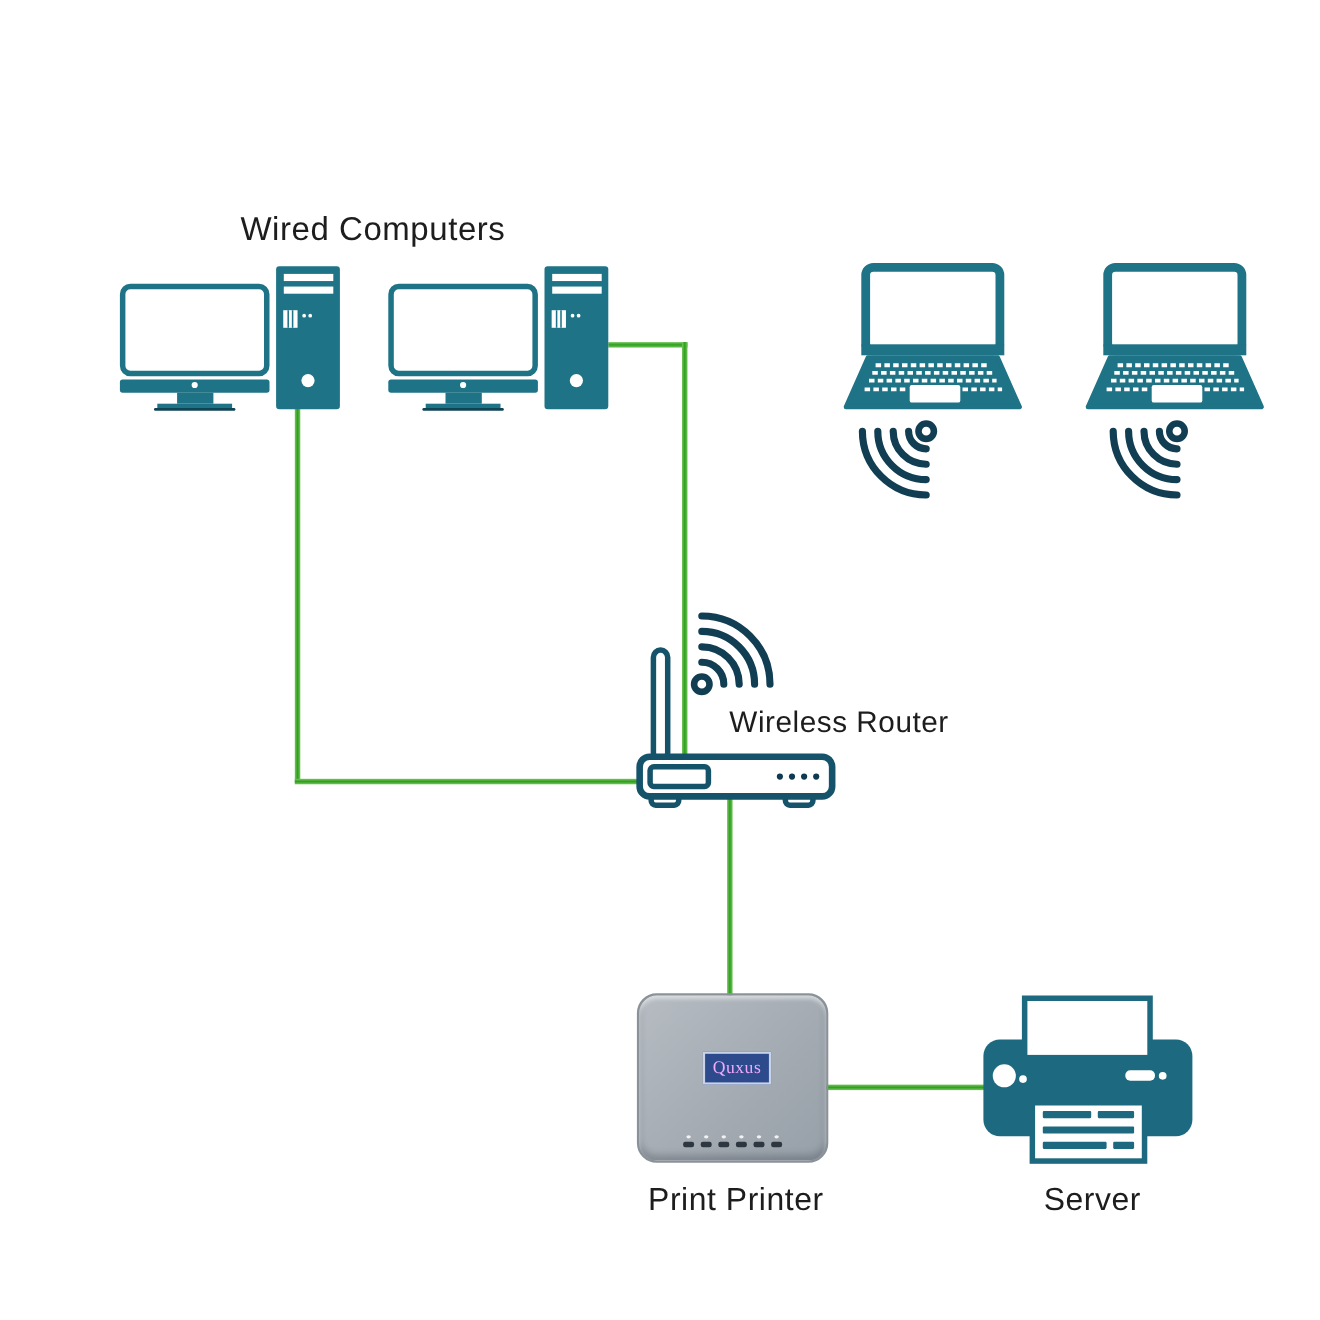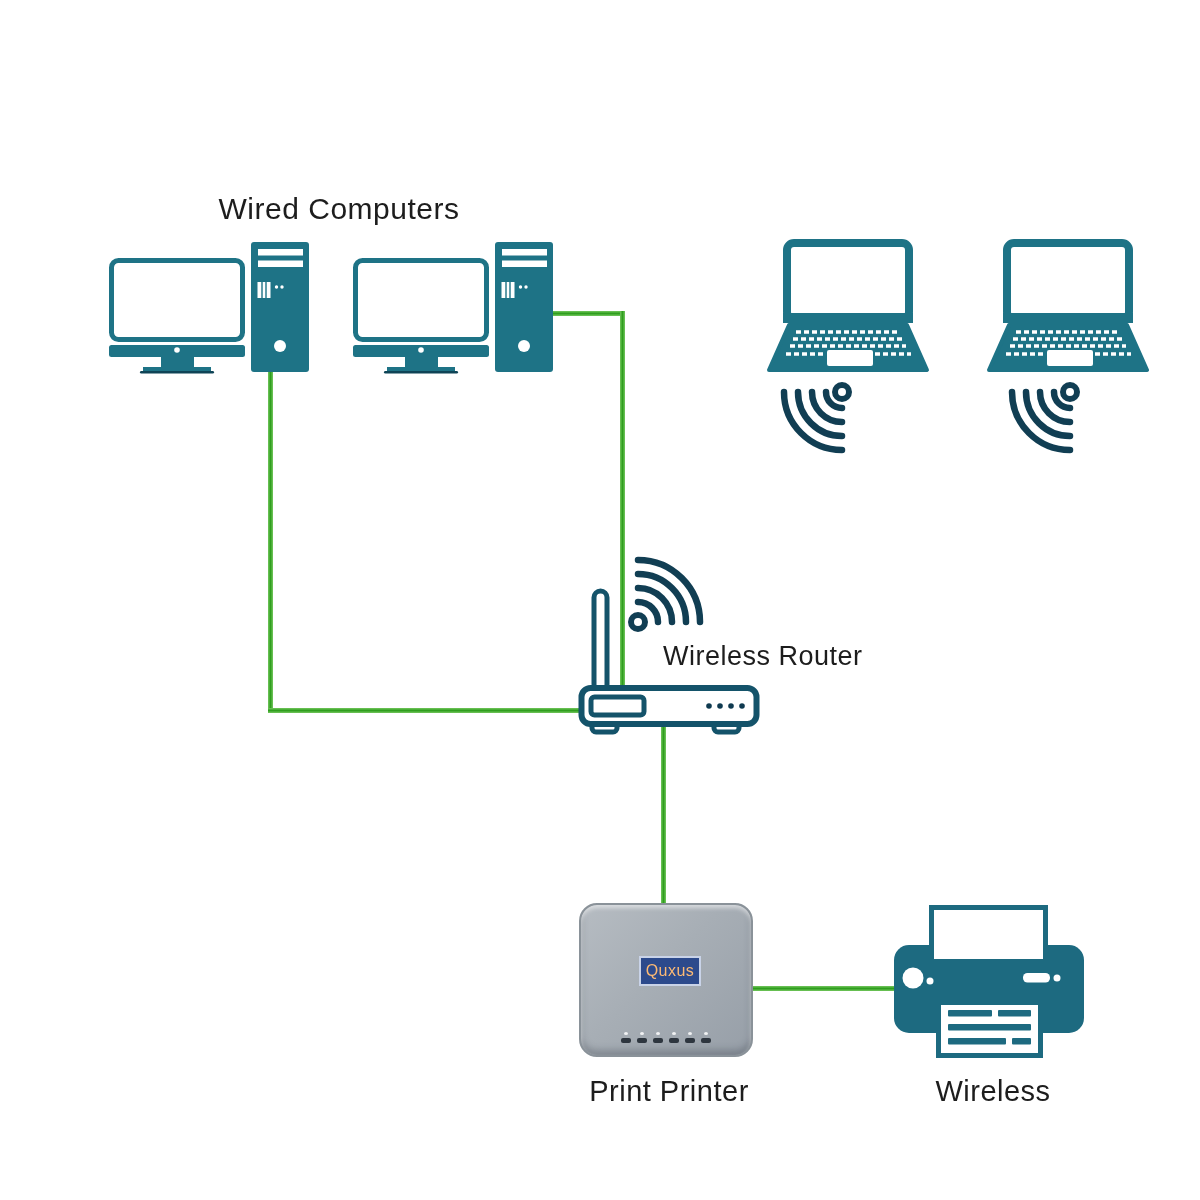--- a/index.html
+++ b/index.html
@@ -39,22 +39,22 @@
     border: 2px solid #8a9299;
     box-shadow: inset 0 3px 4px rgba(255,255,255,0.55), inset 0 -5px 7px rgba(40,48,56,0.28);
     box-sizing: border-box;
   }
   .pserver-brand {
     position: absolute;
     left: 58px; top: 51px;
     width: 58px; height: 26px;
     background: #2c4a8c;
     border: 2px solid #c9d3e8;
-    color: #fdba74;
-    font-family: Liberation Sans, sans-serif;
+    color: #f0abfc;
+    font-family: Liberation Serif, serif;
     font-size: 16px;
     display: flex; align-items: center; justify-content: center;
     letter-spacing: 0.5px;
   }
   .led-row {
     position: absolute;
     left: 40px; top: 126px;
     display: flex; gap: 6px;
   }
   .led {
@@ -214,15 +214,15 @@
     <circle cx="171" cy="78" r="3.5" fill="#ffffff"></circle>
     <g>
       <rect x="52.5" y="102.5" width="102" height="53" fill="#ffffff" stroke="#1d6a80" stroke-width="5"></rect>
       <rect x="62" y="110" width="44" height="6.5" rx="1" fill="#1d6a80"></rect>
       <rect x="112" y="110" width="33" height="6.5" rx="1" fill="#1d6a80"></rect>
       <rect x="62" y="124" width="83" height="6.5" rx="1" fill="#1d6a80"></rect>
       <rect x="62" y="138" width="58" height="6.5" rx="1" fill="#1d6a80"></rect>
       <rect x="126" y="138" width="19" height="6.5" rx="1" fill="#1d6a80"></rect>
     </g>
   </svg>
-  <div class="lbl lbl-bottom" style="left:802px; top:1075px; width:300px;">Wireless</div>
+  <div class="lbl lbl-bottom" style="left:802px; top:1075px; width:300px;">Server</div>
 
 </div>
 
 </body></html>

